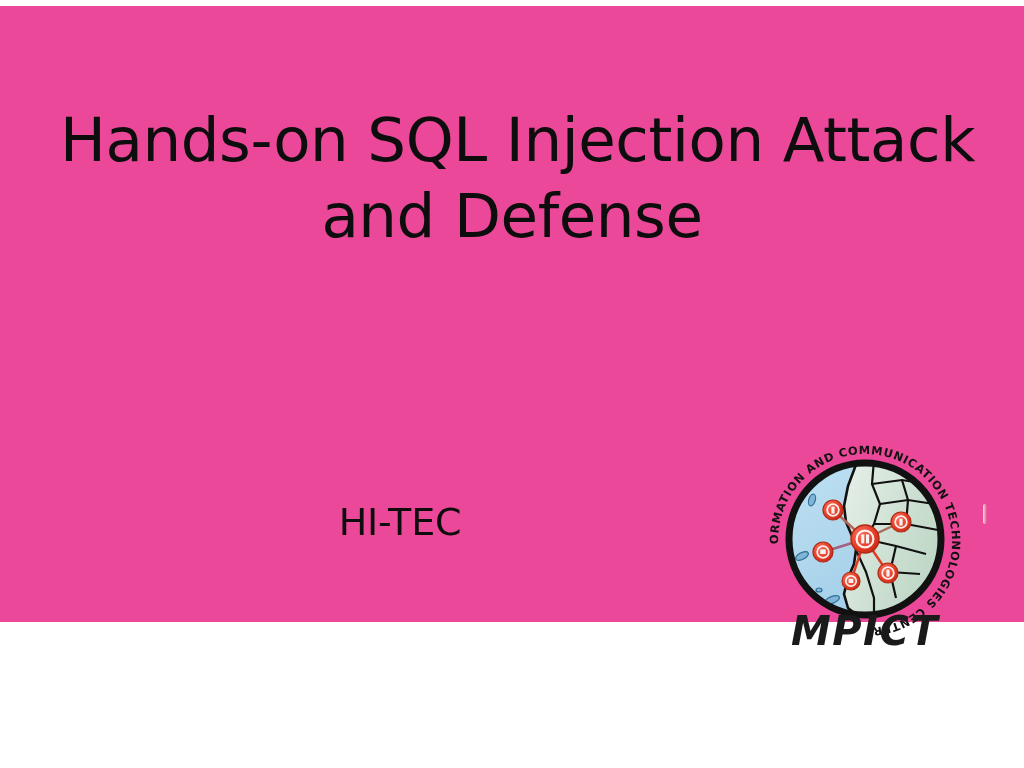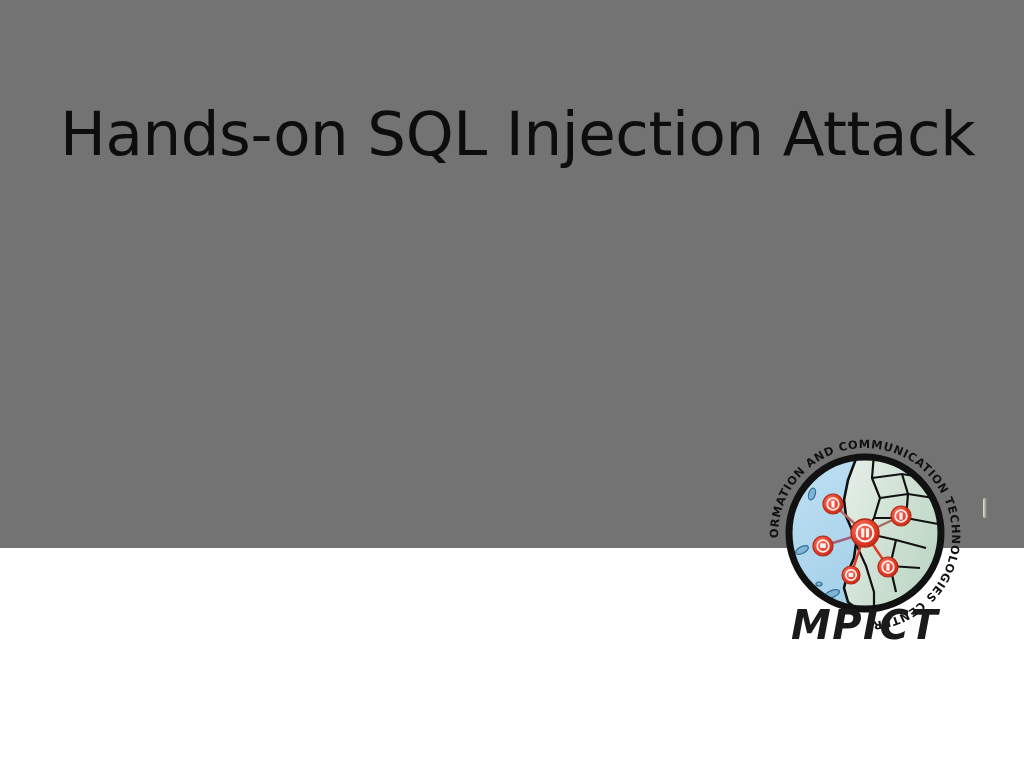--- a/index.html
+++ b/index.html
@@ -12,24 +12,24 @@
     width: 1024px;
     height: 768px;
     overflow: hidden;
     font-family: "DejaVu Sans", sans-serif;
     position: relative;
   }
 
   #slide {
     position: absolute;
     left: 0;
-    top: 0;
+    top: 6px;
     width: 1024px;
-    height: 548px;
-    background: #737373;
+    height: 616px;
+    background: #ec4899;
   }
 
   
   #title-block {
     position: absolute;
     left: 60px;
     top: 96px;
     width: 904px;
     text-align: center;
   }
@@ -88,23 +88,25 @@
     border-radius: 2px;
   }
 </style>
 </head>
 <body>
 
 <div id="slide">
 
   <div id="title-block">
     <span class="title-line">Hands-on SQL Injection Attack</span>
+    <span class="title-line">and Defense</span>
   </div>
 
   <div id="subtitle-block">
+    <span class="subtitle-line">HI-TEC</span>
   </div>
 
   <div id="logo-block">
     <svg id="logo-svg" viewBox="0 0 206 224" xmlns="http://www.w3.org/2000/svg">
       <defs>
 
         <path id="ringpath" d="M 16,103 A 87,87 0 1 1 190,103 A 87,87 0 1 1 16,103" fill="none"></path>
         <clipPath id="globeclip">
           <circle cx="103" cy="101" r="76"></circle>
         </clipPath>

